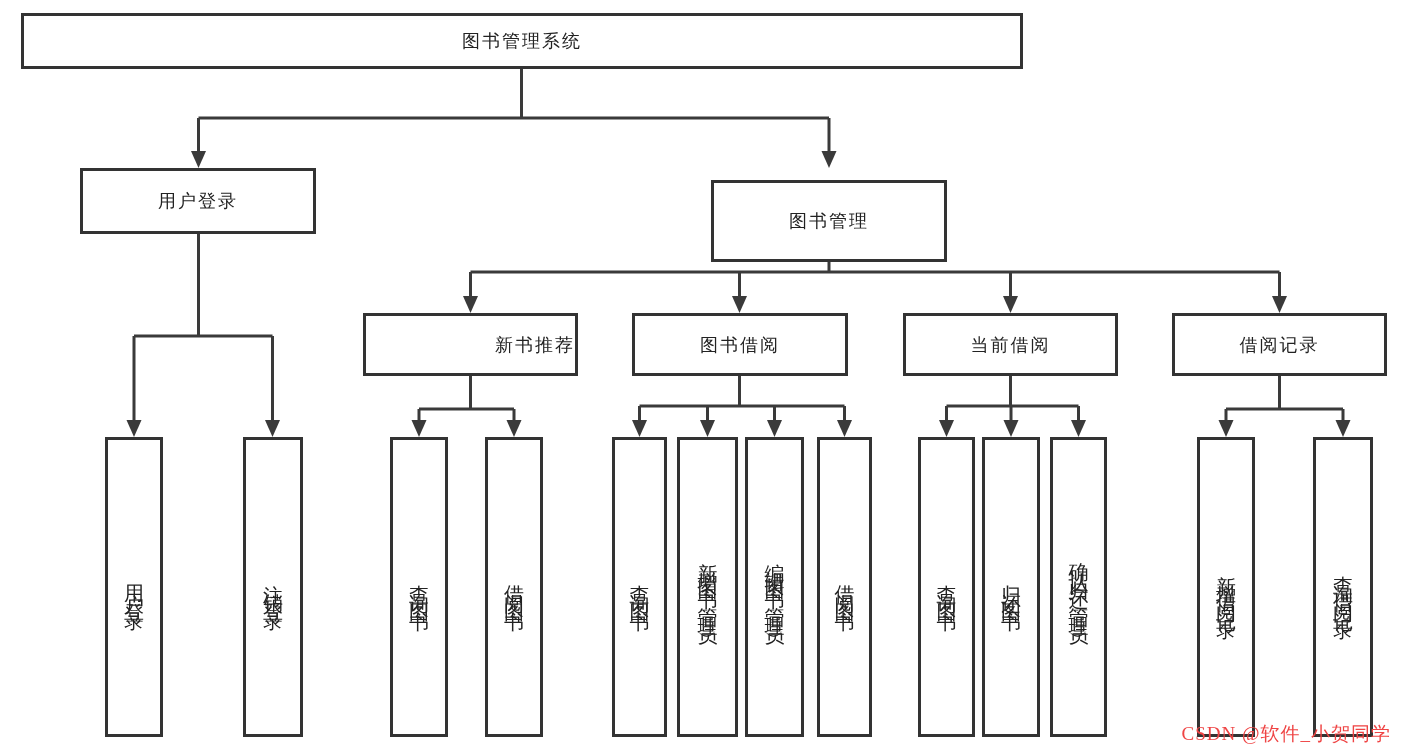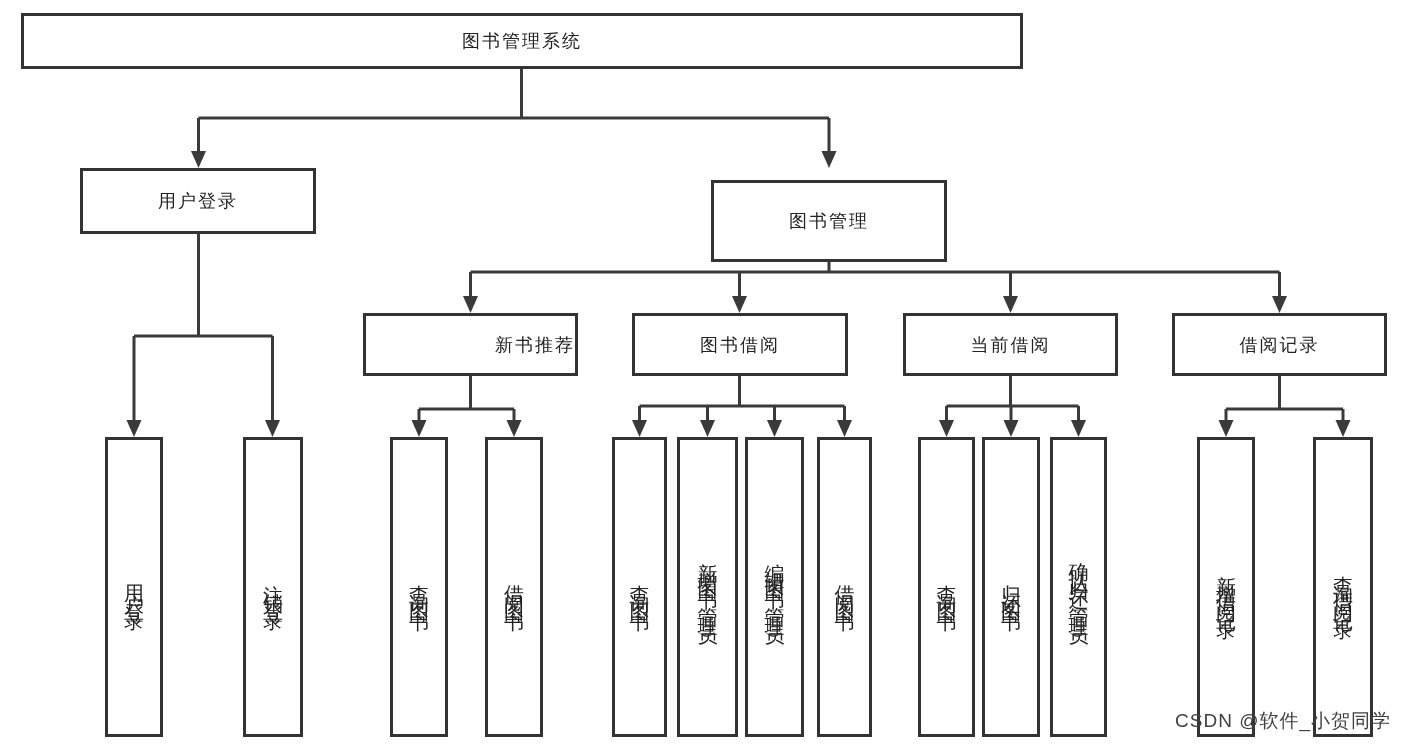--- a/index.html
+++ b/index.html
@@ -1,21 +1,21 @@
 <!DOCTYPE html>
 <html><head>
 <meta charset="utf-8">
 <style>
   html, body { margin: 0; padding: 0; background: #ffffff; }
   .canvas {
     position: relative;
     width: 1405px;
     height: 747px;
     background: #ffffff;
-    font-family: Liberation Sans, sans-serif;
+    font-family: Liberation Serif, serif;
     color: #222222;
     overflow: hidden;
   }
   .lines-svg {
     position: absolute;
     left: 0; top: 0;
     width: 1405px; height: 747px;
     z-index: 0;
   }
   .node {
@@ -37,23 +37,23 @@
   .node.vnode span {
     writing-mode: vertical-rl;
     text-orientation: mixed;
     font-size: 20px;
     line-height: 1.05;
     letter-spacing: 9px;
   }
   .watermark {
     position: absolute;
     right: 14px;
-    bottom: 13px;
+    bottom: 0;
     font-size: 19px;
-    color: #404040;
+    color: #ef4444;
     letter-spacing: 1px;
     z-index: 2;
     white-space: nowrap;
   }
 </style>
 </head>
 <body>
 
 <div class="canvas">
 

